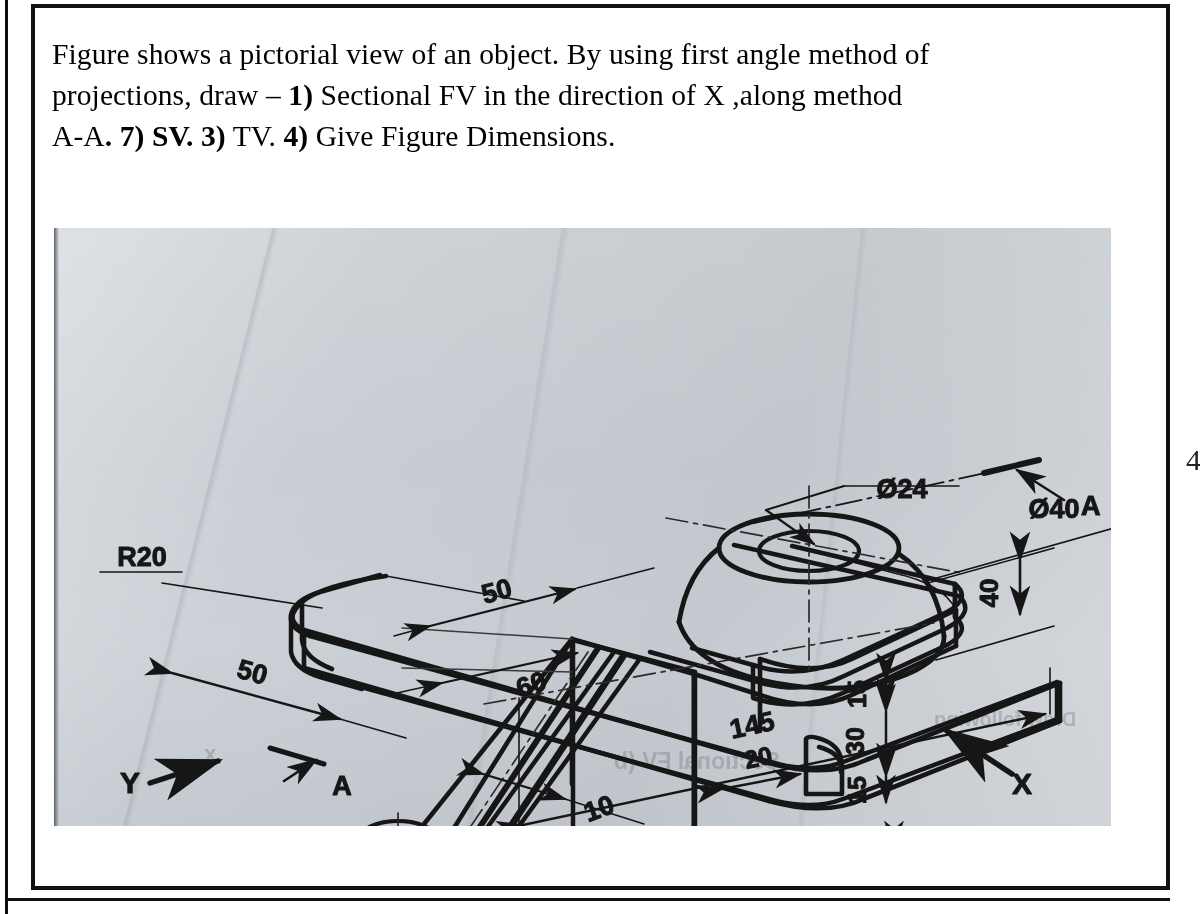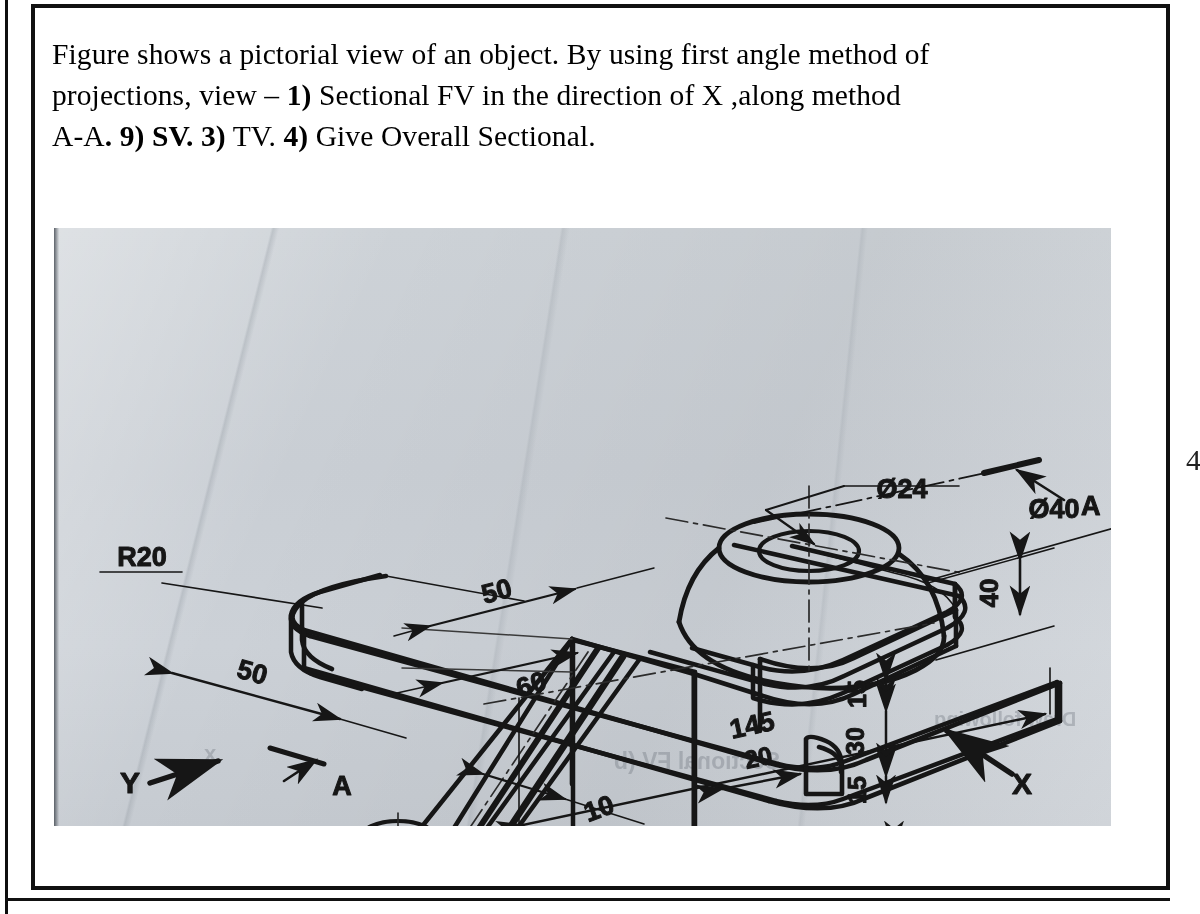--- a/index.html
+++ b/index.html
@@ -138,22 +138,22 @@
 
 <div id="page">
 
   <div class="outer-rule"></div>
   <div class="page-bottom-rule"></div>
 
   <div class="content-frame"></div>
 
   <div class="question">
     <span>Figure shows a pictorial view of an object. By using first angle method  of</span><br>
-    <span>projections, view – </span><b>1)</b><span> Sectional FV in the direction of  X ,along  method</span><br>
-    <span>A-A</span><b>.  9) SV.  </b><b>3)</b><span> TV.    </span><b>4)</b><span> Give Overall Sectional.</span>
+    <span>projections, draw – </span><b>1)</b><span> Sectional FV in the direction of  X ,along  method</span><br>
+    <span>A-A</span><b>.  7) SV.  </b><b>3)</b><span> TV.    </span><b>4)</b><span> Give Figure Dimensions.</span>
   </div>
 
   <div class="margin-glyph">4</div>
 
   <div class="photo">
     <div class="photo-edge"></div>
 
     <div class="ghost ghost-1">x</div>
     <div class="ghost ghost-2">Sectional FV (b</div>
     <div class="ghost ghost-3">Draw following</div>

